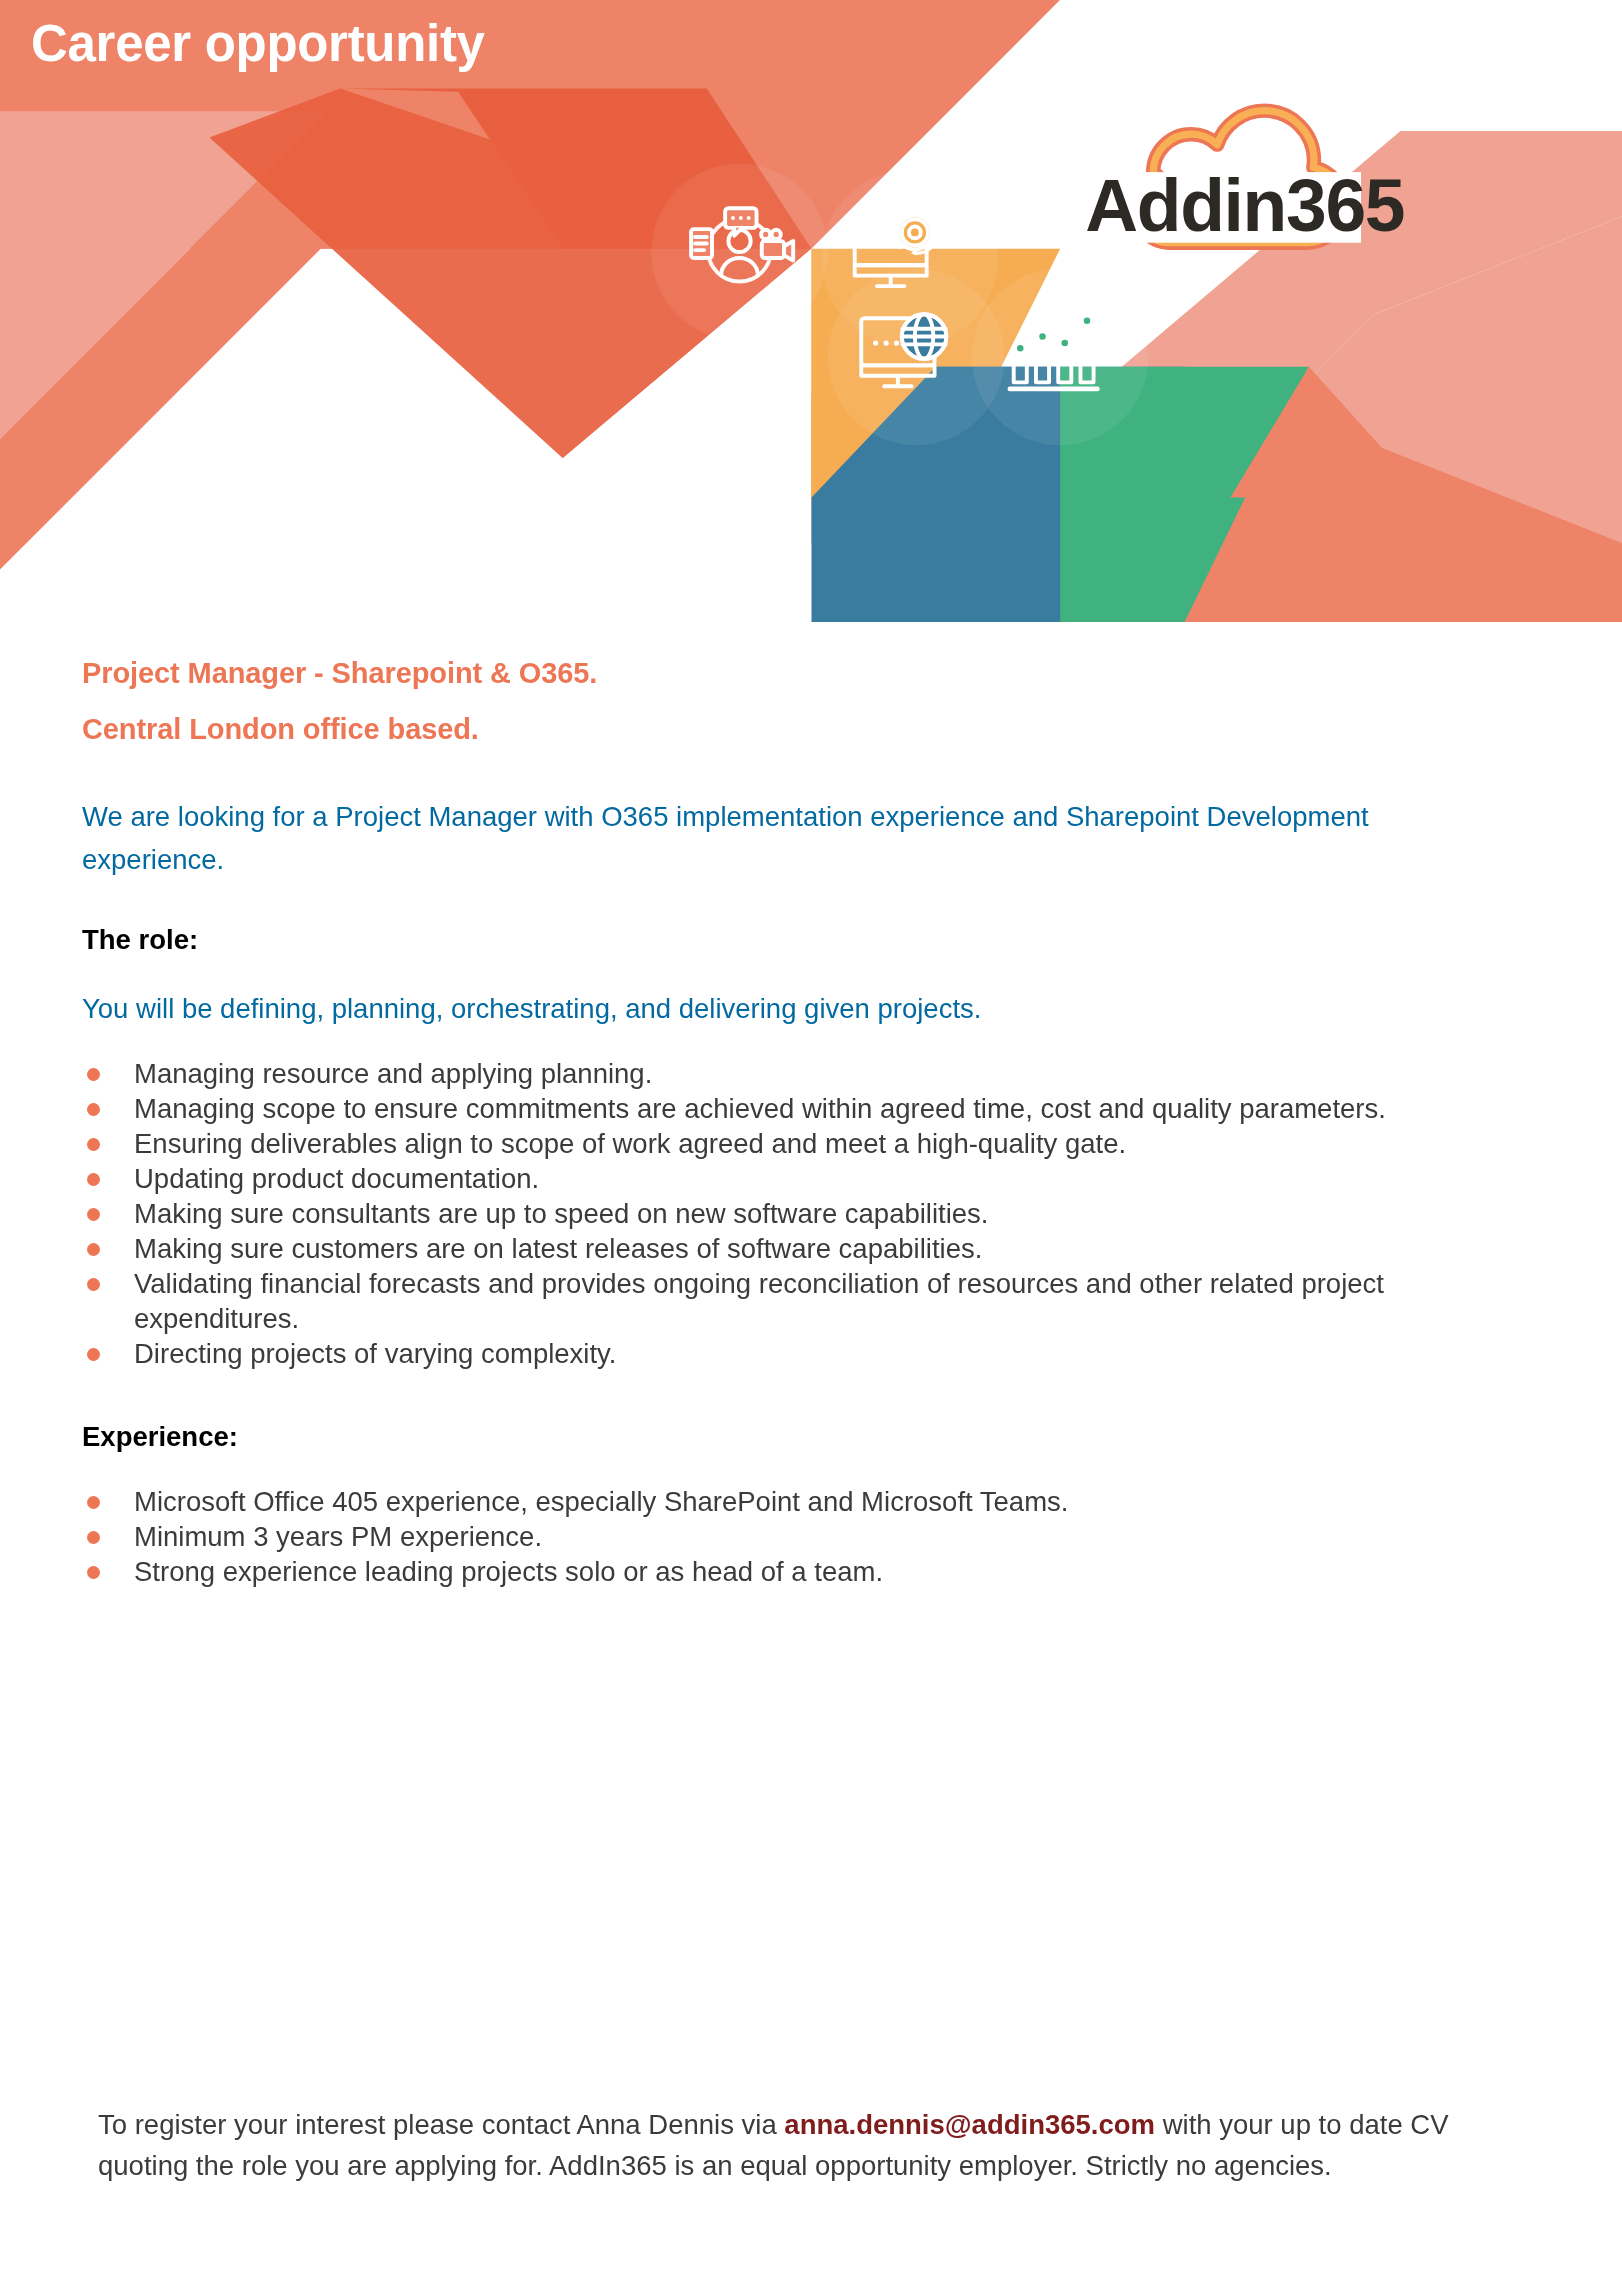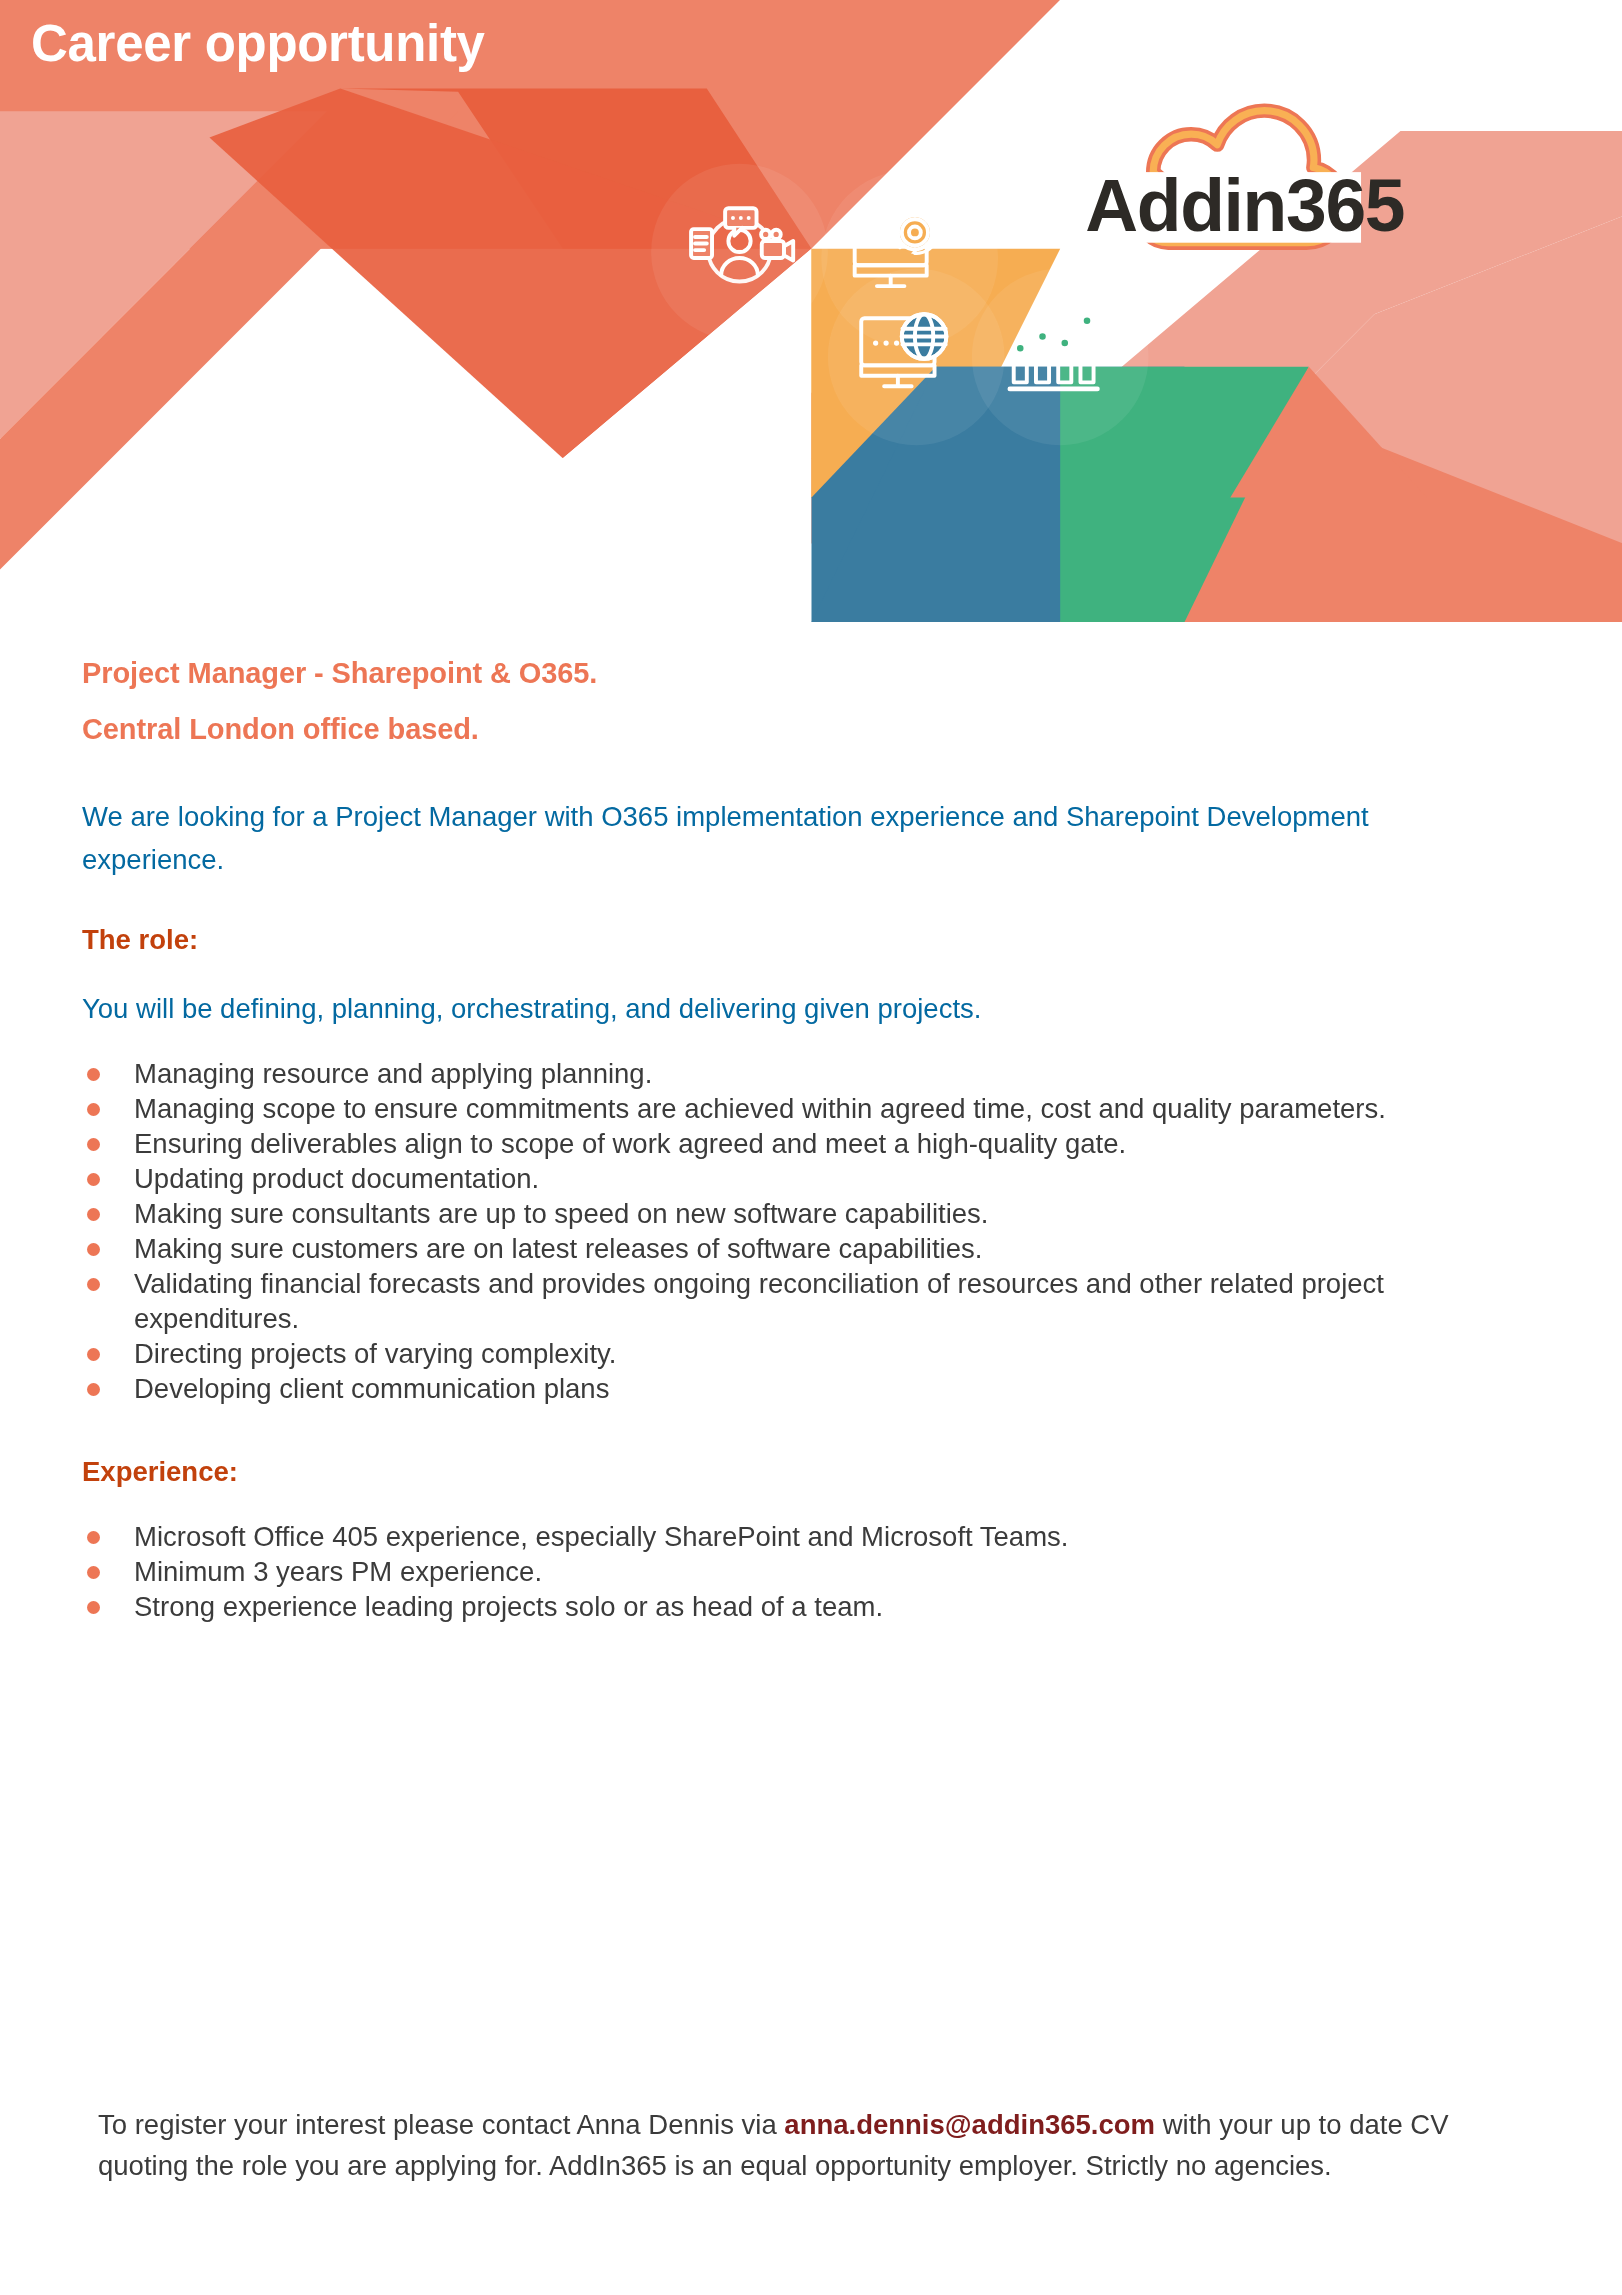--- a/index.html
+++ b/index.html
@@ -78,21 +78,21 @@
     font-size: 27.5px;
     line-height: 43px;
     color: #0369a1;
     margin: 0;
     max-width: 1394px;
   }
 
   .section-head {
     font-size: 27.5px;
     font-weight: bold;
-    color: #c2410c;
+    color: #000000;
     margin: 0;
     line-height: 43px;
   }
 
   .gap-lg { height: 44px; }
   .gap-md { height: 37px; }
   .gap-sm { height: 26px; }
 
   ul.bullets {
     list-style: none;
@@ -309,21 +309,20 @@
 
     <ul class="bullets">
       <li><span class="dot"></span><span>Managing resource and applying planning.</span></li>
       <li><span class="dot"></span><span>Managing scope to ensure commitments are achieved within agreed time, cost and quality parameters.</span></li>
       <li><span class="dot"></span><span>Ensuring deliverables align to scope of work agreed and meet a high-quality gate.</span></li>
       <li><span class="dot"></span><span>Updating product documentation.</span></li>
       <li><span class="dot"></span><span>Making sure consultants are up to speed on new software capabilities.</span></li>
       <li><span class="dot"></span><span>Making sure customers are on latest releases of software capabilities.</span></li>
       <li><span class="dot"></span><span>Validating financial forecasts and provides ongoing reconciliation of resources and other related project expenditures.</span></li>
       <li><span class="dot"></span><span>Directing projects of varying complexity.</span></li>
-      <li><span class="dot"></span><span>Developing client communication plans</span></li>
     </ul>
 
     <div class="gap-lg"></div>
 
     <p class="section-head">Experience:</p>
 
     <div class="gap-sm"></div>
 
     <ul class="bullets">
       <li><span class="dot"></span><span>Microsoft Office 405 experience, especially SharePoint and Microsoft Teams.</span></li>

